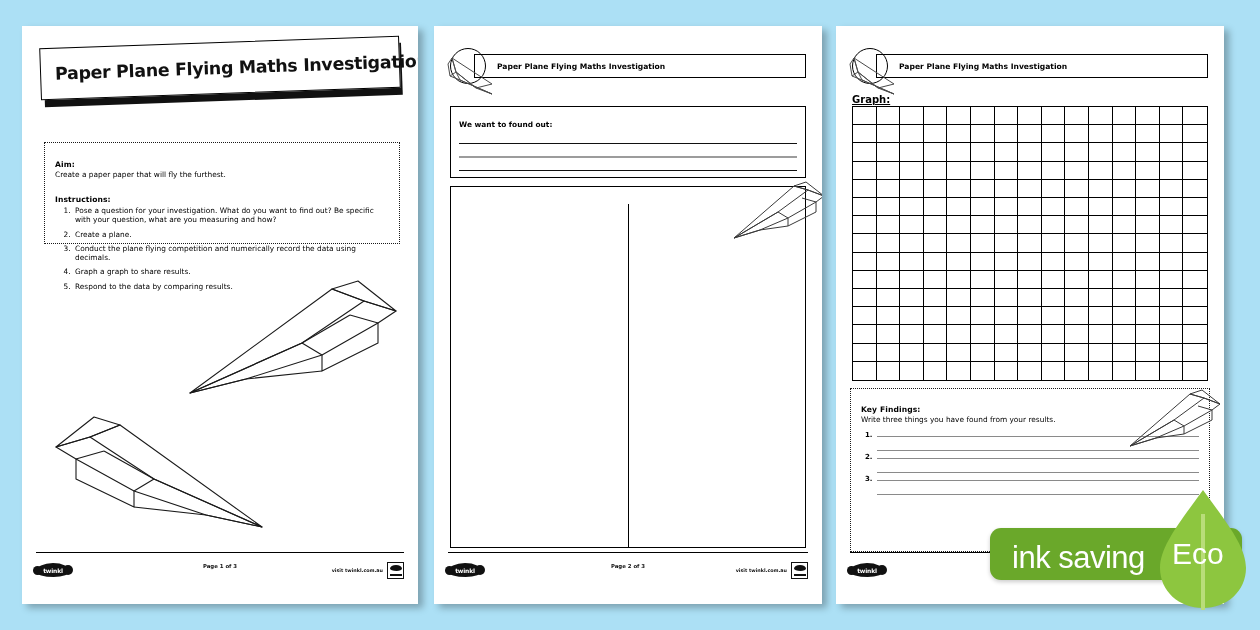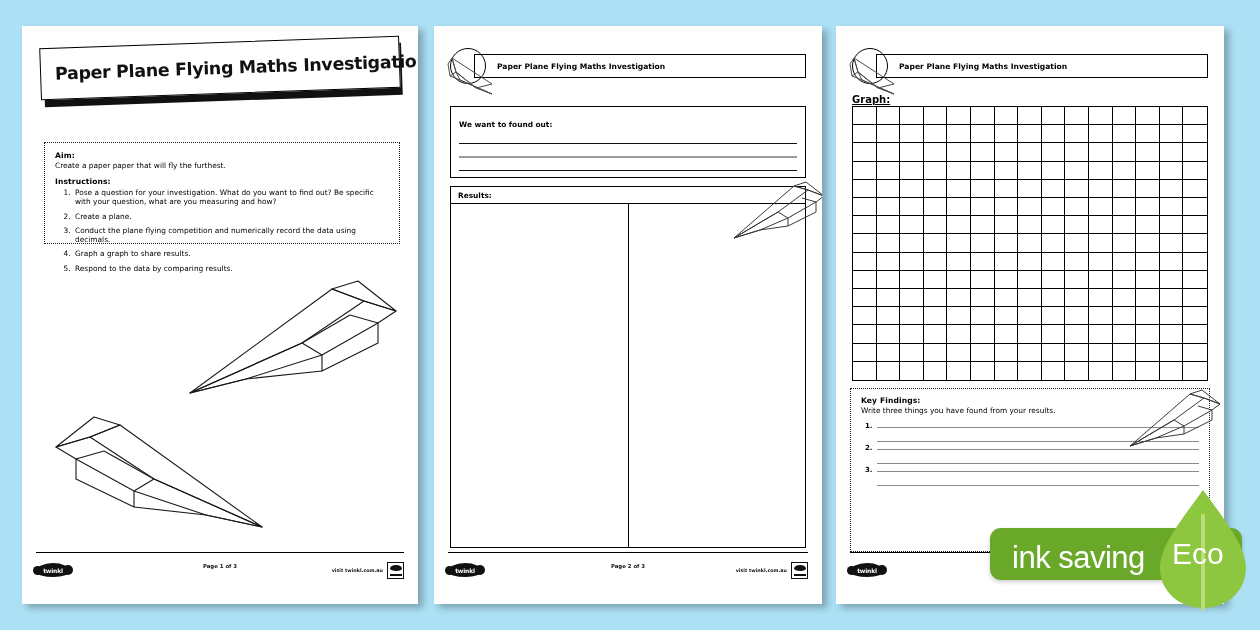--- a/index.html
+++ b/index.html
@@ -44,21 +44,21 @@
     font-weight:bold; font-size:17.4px; letter-spacing:-.3px;
     color:#111; padding-left:14px; white-space:nowrap;
   }
 
   
   .dotbox{
     position:absolute; left:22px; top:116px; width:356px; height:102px;
     border:1.5px dotted #1a1a1a;
     padding:8px 10px 0 10px;
   }
-  .hd{ font-weight:bold; font-size:7.6px; color:#000; margin:0 0 1px 0;
+  .hd{ font-weight:bold; font-size:7.6px; color:#000; margin:9px 0 1px 0;
        font-family:"DejaVu Sans", sans-serif; letter-spacing:.1px;}
   .bodytxt{ font-size:7.4px; color:#000; line-height:1.32;
        font-family:"DejaVu Sans", sans-serif; margin:0; }
   .gap{ height:6px; }
   ol.instr{ margin:2px 0 0 0; padding:0 0 0 18px; }
   ol.instr li{ font-size:7.4px; line-height:1.3; color:#000;
        margin-bottom:4.5px; font-family:"DejaVu Sans", sans-serif;
        padding-left:2px; }
 
   
@@ -267,23 +267,20 @@
     </svg>
 
     <div class="findbox">
       <span class="boxlabel">We want to found out:</span>
       <div class="wline"></div>
       <div class="wline light"></div>
       <div class="wline"></div>
     </div>
 
     <div class="resultsbox">
-      <div class="results-hd">
-        <span class="boxlabel">Results:</span>
-      </div>
       <div class="results-body">
         <div class="col"></div>
         <div class="col"></div>
       </div>
     </div>
 
     <svg class="plane" style="left:296px; top:150px;" width="100" height="68" viewBox="0 0 100 68">
       <g fill="none" stroke="#3a3a3a" stroke-width="1" stroke-linejoin="round">
         <path d="M4 62 L64 10 L78 14 L48 36 Z"></path>
         <path d="M4 62 L48 36 L58 42 L30 54 Z"></path>

